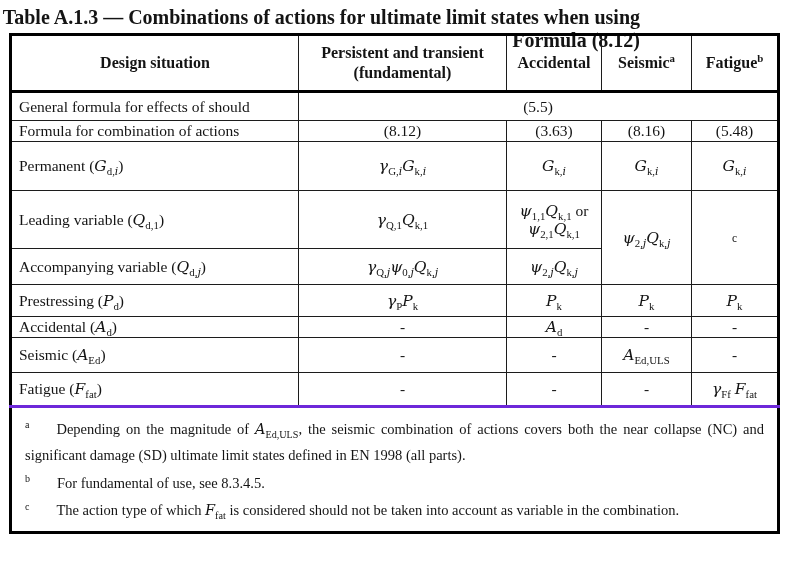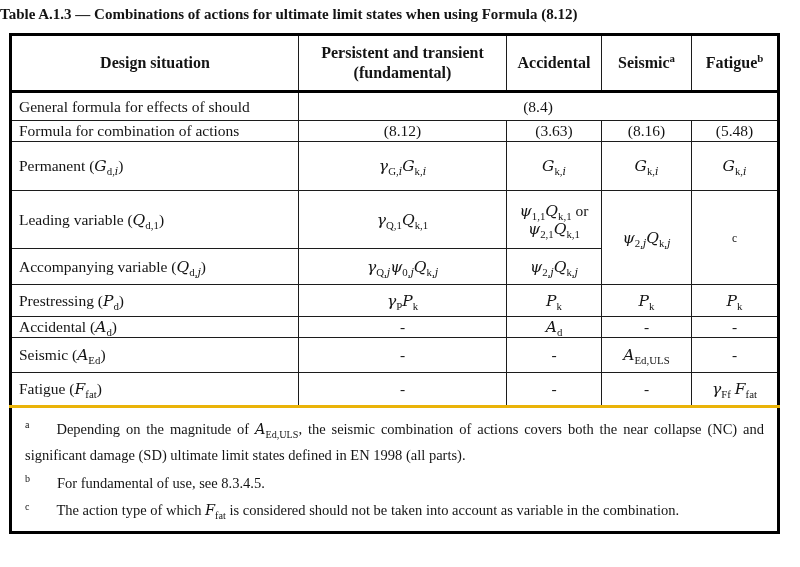--- a/index.html
+++ b/index.html
@@ -1,22 +1,22 @@
 <!DOCTYPE html>
 <html><head>
 <meta charset="utf-8">
 <style>
   html,body{margin:0;padding:0;}
   body{
     width:800px;height:567px;background:#ffffff;position:relative;
     font-family:"Liberation Serif","DejaVu Serif",serif;color:#141414;
   }
   .page-title{
-    position:absolute;top:6px;left:0;width:640px;text-align:left;
-    font-weight:bold;font-size:15px;letter-spacing:0px;
+    position:absolute;top:6px;left:0;width:640px;text-align:right;
+    font-weight:bold;font-size:20px;letter-spacing:0px;
   }
   .tbl-wrap{position:absolute;top:33px;left:9px;}
   table{
     border-collapse:collapse;table-layout:fixed;width:768px;
     border:3px solid #000;
     padding-left:24px;
   }
   th,td{
     border:1px solid #1c1c1c;vertical-align:middle;text-align:center;
     padding:1px 3px;font-size:15.5px;overflow:hidden;
@@ -24,21 +24,21 @@
   thead th{
     font-weight:bold;font-size:16px;border-bottom:3px solid #000;
     line-height:1.25;
   }
   td.lbl{text-align:left;padding-left:7px;}
   .mi{font-style:italic;font-family:"DejaVu Serif",serif;}
   sub{font-size:70%;line-height:0;}
   sup{font-size:68%;line-height:0;}
   td.fnref{font-size:11.5px;}
   tr.fnrow td{
-    border-top:3px solid #eab308;text-align:left;vertical-align:top;
+    border-top:3px solid #6d28d9;text-align:left;vertical-align:top;
     padding:9px 13px 0 13px;font-size:14.5px;line-height:1.78;
   }
   .footnote{margin:0 0 2px 0;}
   .footnote.justify{text-align:justify;}
   .fnm{font-size:10px;margin-right:27px;}
 </style>
 </head>
 <body>
 
 <div class="page-title">Table A.1.3 — Combinations of actions for ultimate limit states when using Formula (8.12)</div>
@@ -57,21 +57,21 @@
         <th>Design situation</th>
         <th>Persistent and transient<br>(fundamental)</th>
         <th>Accidental</th>
         <th>Seismic<sup>a</sup></th>
         <th>Fatigue<sup>b</sup></th>
       </tr>
     </thead>
     <tbody>
       <tr style="height:29px">
         <td class="lbl">General formula for effects of should</td>
-        <td colspan="4">(8.4)</td>
+        <td colspan="4">(5.5)</td>
       </tr>
       <tr style="height:16px">
         <td class="lbl">Formula for combination of actions</td>
         <td>(8.12)</td>
         <td>(3.63)</td>
         <td>(8.16)</td>
         <td>(5.48)</td>
       </tr>
       <tr style="height:49px">
         <td class="lbl">Permanent (<span class="mi">G</span><sub>d,<span class="mi">i</span></sub>)</td>

